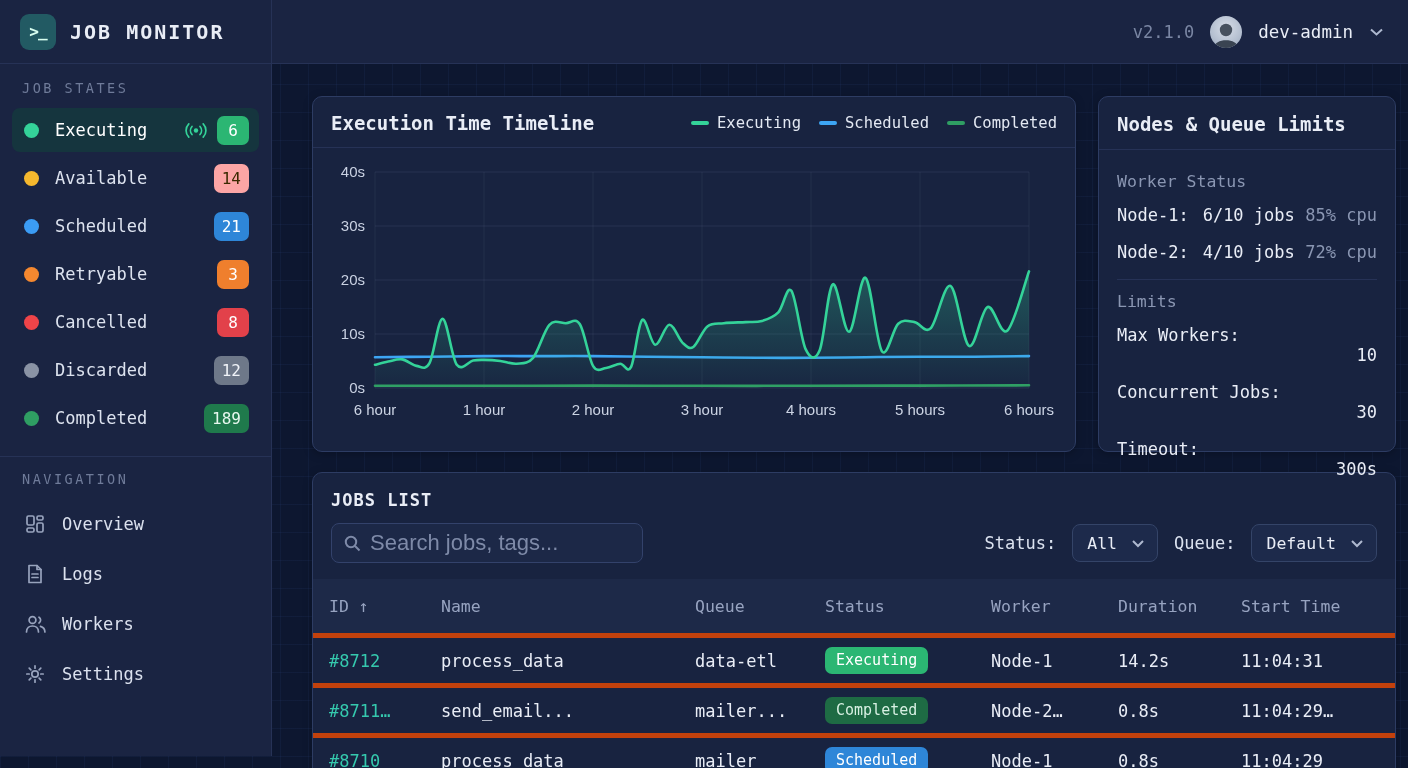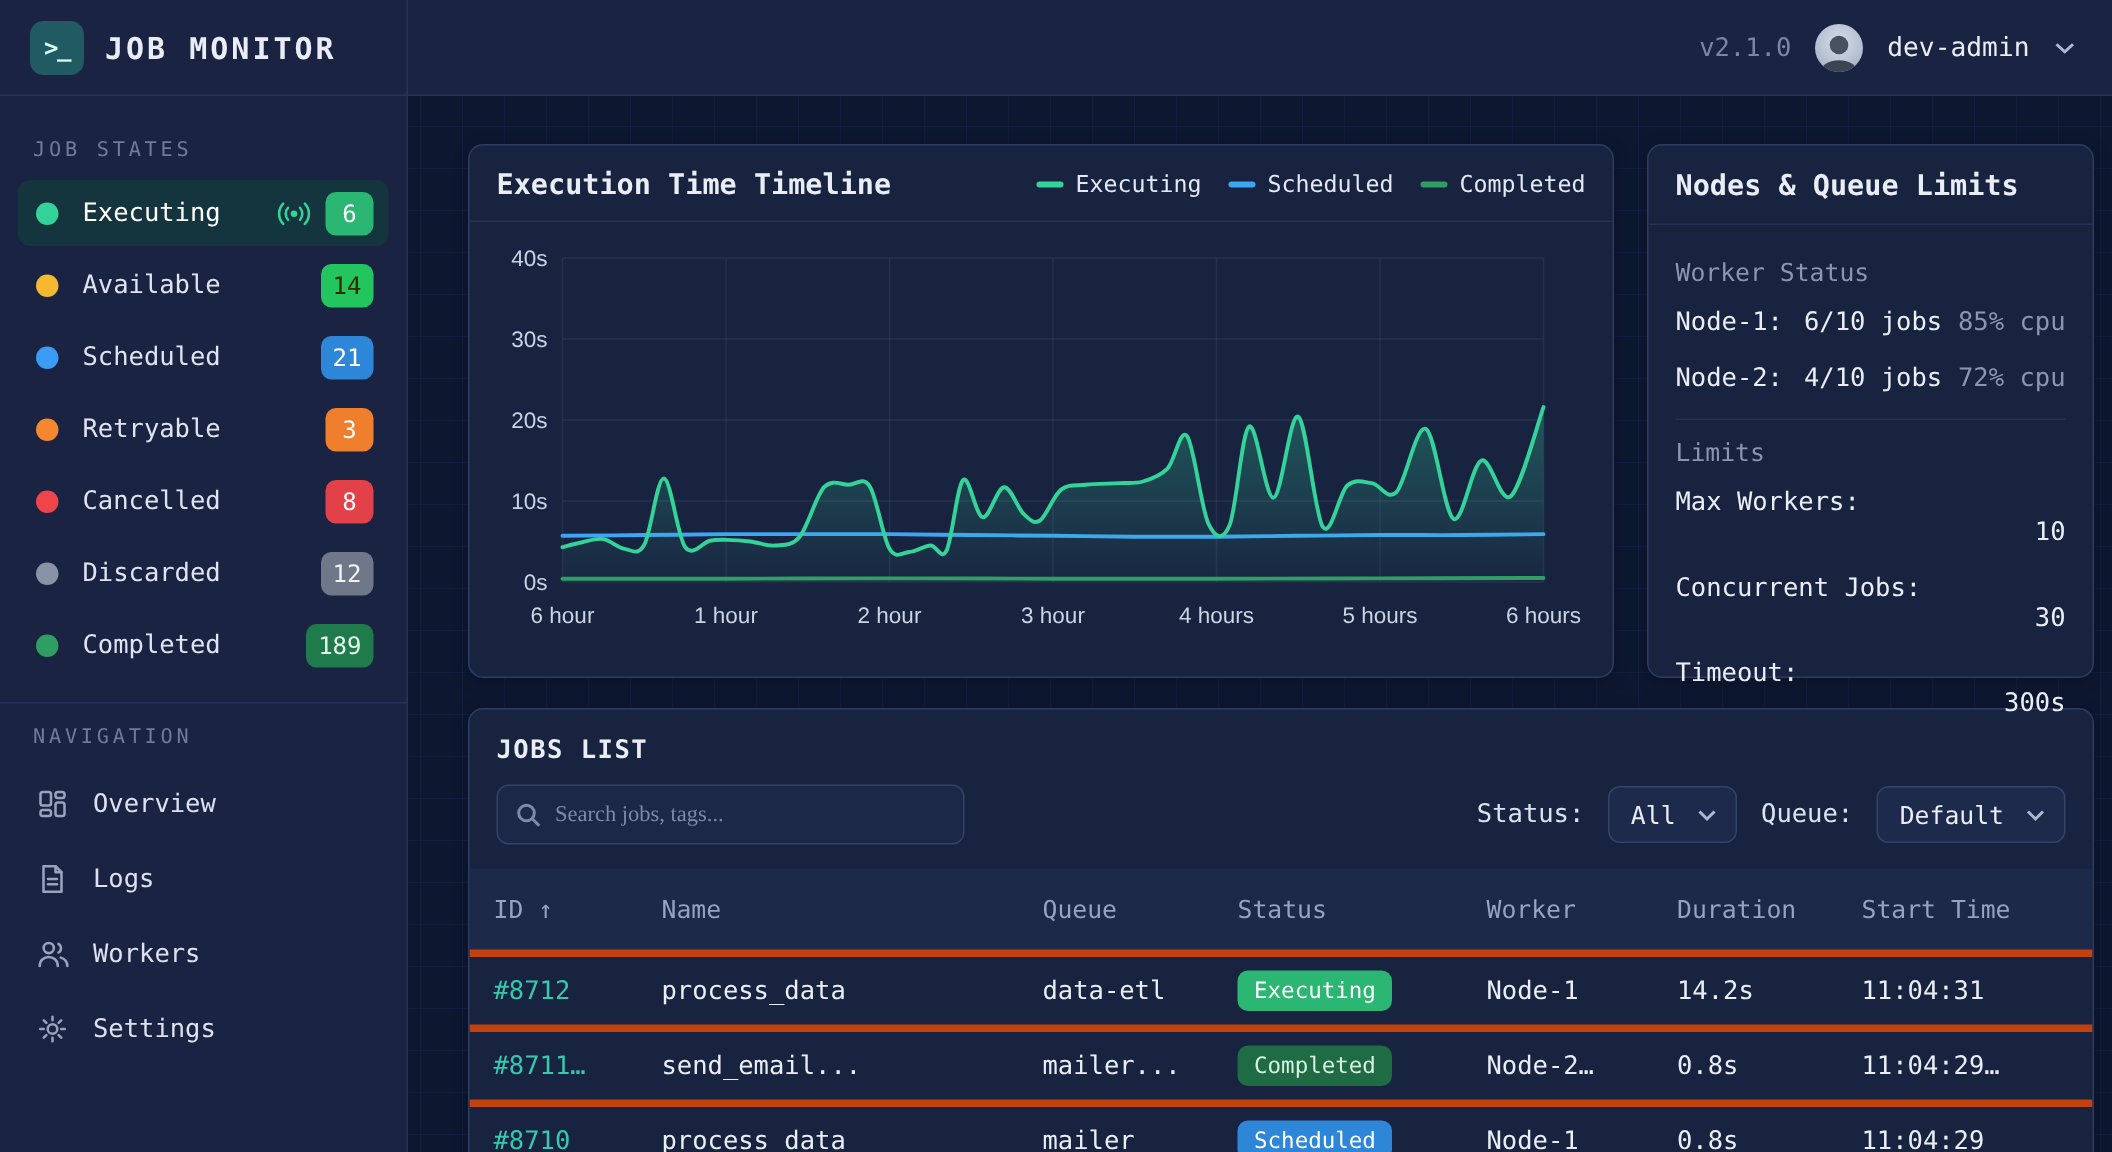--- a/index.html
+++ b/index.html
@@ -37,21 +37,21 @@
   .avatar{
     width:32px; height:32px; border-radius:50%;
     background:radial-gradient(circle at 50% 38%, #d8dee8 0%, #b4bfd0 60%, #95a3b8 100%);
     display:flex; align-items:flex-end; justify-content:center; overflow:hidden;
   }
   .avatar svg{ display:block; }
   .username{ font-size:17.5px; }
   .chev{ stroke:#aeb8cf; stroke-width:2; fill:none; }
 
   .sidebar{
-    position:absolute; top:64px; left:0; width:272px; height:704px;
+    position:absolute; top:52px; left:0; width:272px; height:704px;
     background:var(--panel); border-right:1px solid var(--line); padding:14px 12px 0 12px;
   }
   .section-label{ color:var(--dimmer); font-size:13.5px; letter-spacing:2.5px; margin:14px 0 12px 10px; }
   .state-item{
     display:flex; align-items:center; height:44px; margin-bottom:4px;
     padding:0 10px 0 12px; border-radius:8px; cursor:pointer;
   }
   .state-item.active{ background:#15353e; }
   .dot{ width:15px; height:15px; border-radius:50%; margin-right:16px; flex:none; }
   .state-label{ font-size:17px; color:#dde3ef; }
@@ -98,21 +98,21 @@
   .jobs-card{ margin-top:20px; height:400px; overflow:hidden; }
   .jobs-title{ font-size:17px; font-weight:bold; letter-spacing:1px; padding:17px 18px 13px 18px; }
   .jobs-toolbar{ display:flex; align-items:center; padding:0 18px 16px 18px; }
   .searchbox{
     width:312px; height:40px; background:#1c2847; border:1px solid #33426b; border-radius:8px;
     display:flex; align-items:center; padding:0 12px; gap:9px;
   }
   .searchbox svg{ stroke:#7e8aa8; stroke-width:2; fill:none; flex:none; }
   .searchbox input{
     background:transparent; border:none; outline:none; color:var(--txt);
-    font-family:Liberation Serif, serif; font-size:15px; width:100%;
+    font-family:Liberation Sans, sans-serif; font-size:22px; width:100%;
   }
   .searchbox input::placeholder{ color:#7e8aa8; }
   .filters{ margin-left:auto; display:flex; align-items:center; gap:16px; }
   .filter-label{ font-size:17px; color:#dce3f0; }
   .selectbox{
     height:38px; background:#1d2a4b; border:1px solid #344468; border-radius:8px;
     display:flex; align-items:center; gap:14px; padding:0 12px 0 14px; font-size:16.5px; cursor:pointer;
   }
   .table-head, .table-row{
     display:grid; grid-template-columns:112px 254px 130px 166px 127px 123px 1fr;
@@ -161,21 +161,21 @@
             <circle cx="12" cy="8.5" r="2.2" fill="#34d399"></circle>
             <path d="M8 4.5 A6 6 0 0 0 8 12.5 M16 4.5 A6 6 0 0 1 16 12.5 M4.8 1.8 A9.6 9.6 0 0 0 4.8 15.2 M19.2 1.8 A9.6 9.6 0 0 1 19.2 15.2" stroke="#34d399" stroke-width="1.7" fill="none" stroke-linecap="round"></path>
           </svg>
           <span class="badge" style="background: rgb(43, 182, 115); color: rgb(255, 255, 255);">6</span>
         </span>
       </div>
       <div class="state-item">
         <span class="dot" style="background: rgb(245, 184, 46);"></span>
         <span class="state-label">Available</span>
         <span class="state-spacer">
-          <span class="badge" style="background: #22c55e; color: rgb(58, 42, 0);">14</span>
+          <span class="badge" style="background: #fca5a5; color: rgb(58, 42, 0);">14</span>
         </span>
       </div>
       <div class="state-item">
         <span class="dot" style="background: rgb(59, 156, 245);"></span>
         <span class="state-label">Scheduled</span>
         <span class="state-spacer">
           <span class="badge" style="background: rgb(46, 134, 216); color: rgb(255, 255, 255);">21</span>
         </span>
       </div>
       <div class="state-item">

